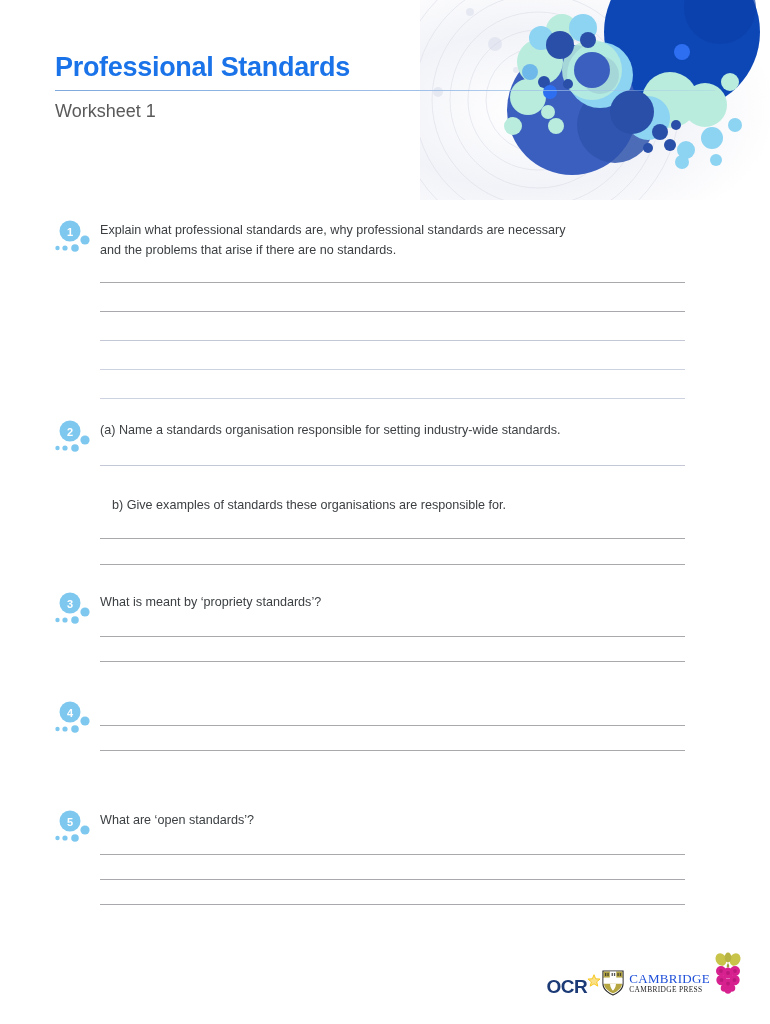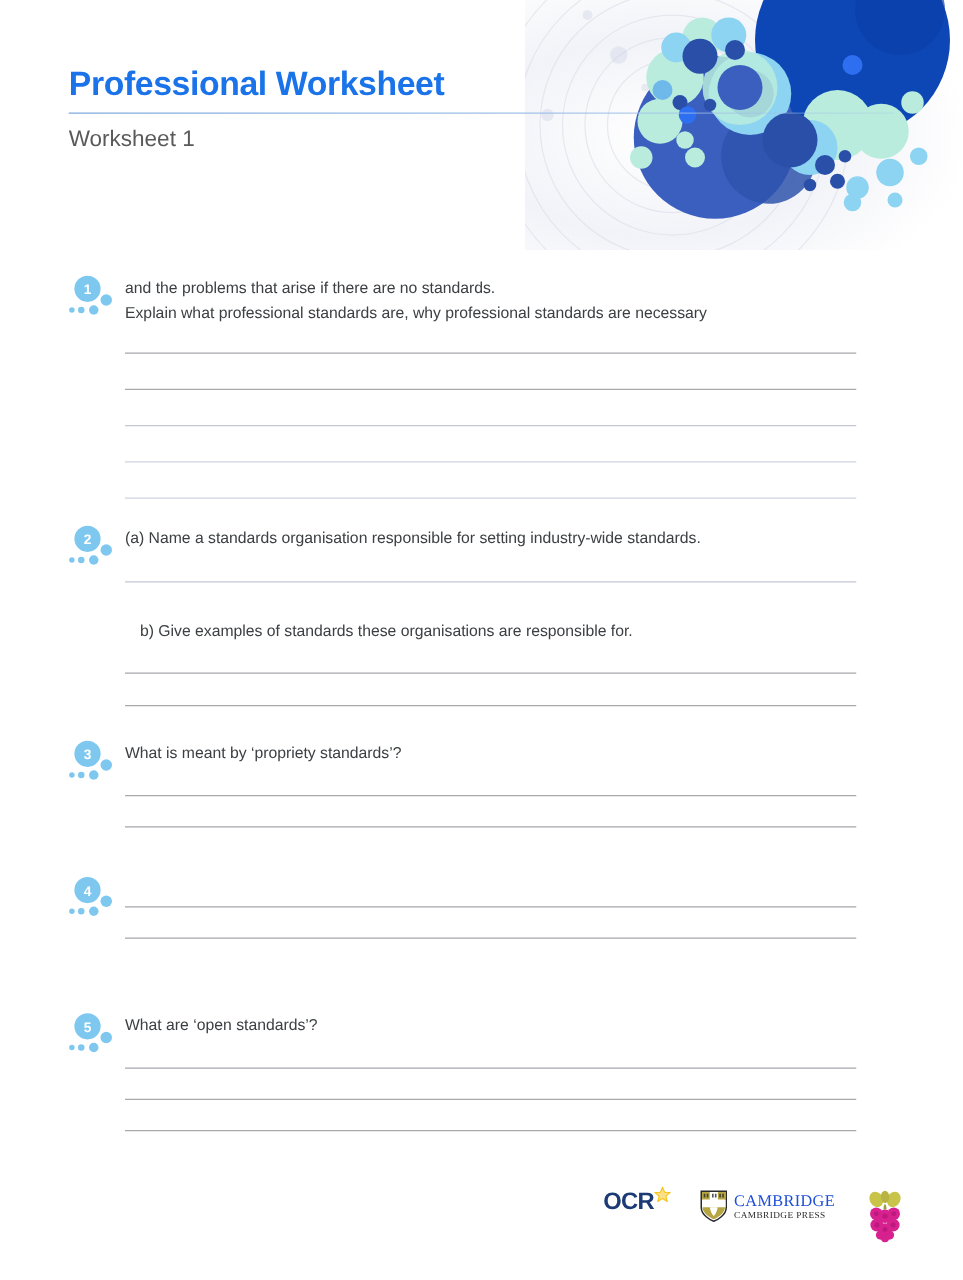--- a/index.html
+++ b/index.html
@@ -101,25 +101,24 @@
   
   .footer {
     position: absolute;
     left: 0;
     top: 952px;
     width: 770px;
     height: 60px;
   }
   .logo-row {
     position: absolute;
-    right: 44px;
+    right: 24px;
     top: 0;
     display: flex;
-    align-items: flex-start;
-    gap: 22px;
+    align-items: flex-end;
   }
   .logo { display: flex; align-items: center; }
   .ocr-wrap { display: flex; align-items: flex-start; }
   .ocr-text {
     font-family: "Liberation Sans", sans-serif;
     font-weight: bold;
     font-size: 19px;
     color: #1b3a76;
     letter-spacing: -0.5px;
     line-height: 1;
@@ -218,37 +217,37 @@
           <circle cx="250" cy="145" r="6"></circle>
           <circle cx="228" cy="148" r="5"></circle>
           <circle cx="212" cy="112" r="22"></circle>
         </g>
         <circle cx="130" cy="92" r="7" fill="#2e6ff2"></circle>
       </g>
     </svg>
   </div>
 
   <div class="header">
-    <h1 class="title">Professional Worksheet</h1>
+    <h1 class="title">Professional Standards</h1>
     <div class="title-rule"></div>
     <div class="subtitle">Worksheet 1</div>
   </div>
 
   <div class="question" style="top:220px;">
     <svg class="marker" viewBox="0 0 48 36">
       <circle cx="15" cy="11" r="10.5" fill="#7ec8f0"></circle>
       <text x="15" y="15.5" text-anchor="middle" font-family="Liberation Sans, sans-serif" font-size="11" font-weight="bold" fill="#ffffff">1</text>
       <circle cx="30" cy="20" r="4.6" fill="#7ec8f0"></circle>
       <circle cx="20" cy="28" r="3.8" fill="#7ec8f0"></circle>
       <circle cx="10" cy="28" r="2.6" fill="#7ec8f0"></circle>
       <circle cx="2.5" cy="28" r="2.2" fill="#7ec8f0"></circle>
     </svg>
     <div class="q-body">
+      <p class="q-text">Explain what professional standards are, why professional standards are necessary</p>
       <p class="q-text">and the problems that arise if there are no standards.</p>
-      <p class="q-text">Explain what professional standards are, why professional standards are necessary</p>
       <div class="lines">
         <div class="answer-line" style="margin-top:22px;"></div>
         <div class="answer-line" style="margin-top:28px;"></div>
         <div class="answer-line soft" style="margin-top:28px;"></div>
         <div class="answer-line softer" style="margin-top:28px;"></div>
         <div class="answer-line softer" style="margin-top:28px;"></div>
       </div>
     </div>
   </div>
 

